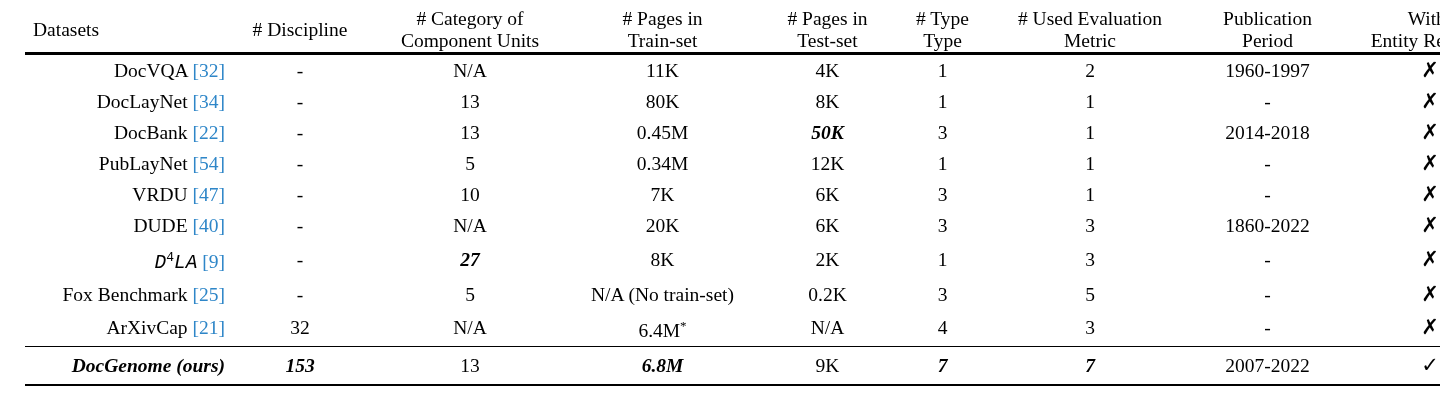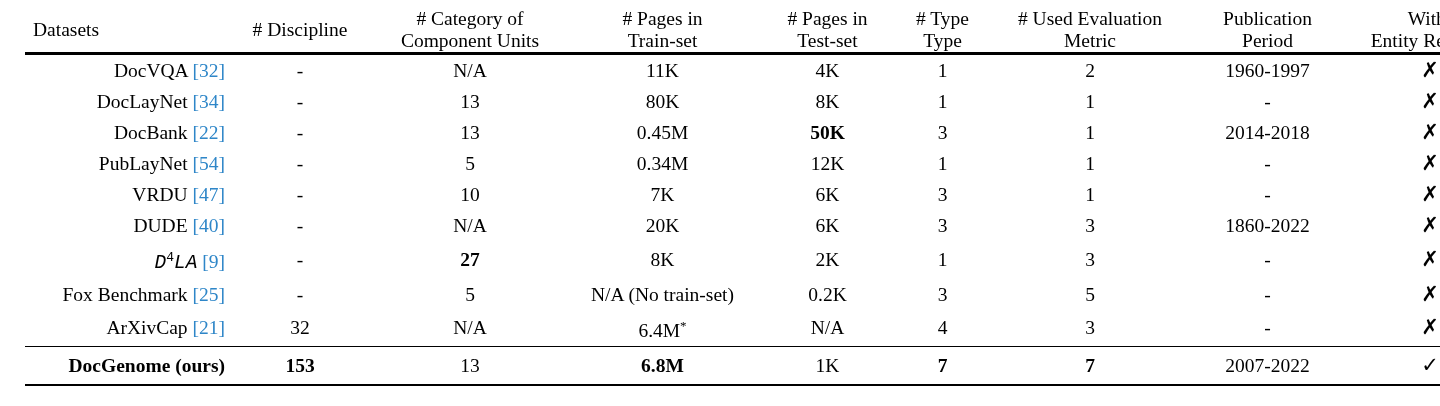--- a/index.html
+++ b/index.html
@@ -69,21 +69,21 @@
     line-height: 31px;
   }
   tbody td.left-col {
     text-align: right;
     padding-left: 8px;
   }
   tbody tr.last-row td {
     height: 36px;
     line-height: 36px;
   }
-  .bold { font-weight: bold; }
+  .bold { font-weight: bold; font-style: italic; }
   .cite { color: #2e86c8; }
   .mark-x {
     font-size: 21px;
     font-weight: bold;
     font-family: "DejaVu Sans", sans-serif;
   }
   .mark-check {
     font-size: 21px;
     font-family: "DejaVu Sans", sans-serif;
   }
@@ -270,21 +270,21 @@
         <td colspan="9"></td>
       </tr>
     </tbody>
 
     <tbody id="summary-row">
         <tr class="last-row">
           <td class="left-col"><span class="bold">DocGenome (ours)</span></td>
           <td><span class="bold">153</span></td>
           <td><span>13</span></td>
           <td><span class="bold">6.8M</span></td>
-          <td><span>1K</span></td>
+          <td><span>9K</span></td>
           <td><span class="bold">7</span></td>
           <td><span class="bold">7</span></td>
           <td><span>2007-2022</span></td>
           <td><span class="mark-check">✓</span></td>
         </tr>
       </tbody>
 
     <tbody>
       <tr class="rule-bottom">
         <td colspan="9"></td>

